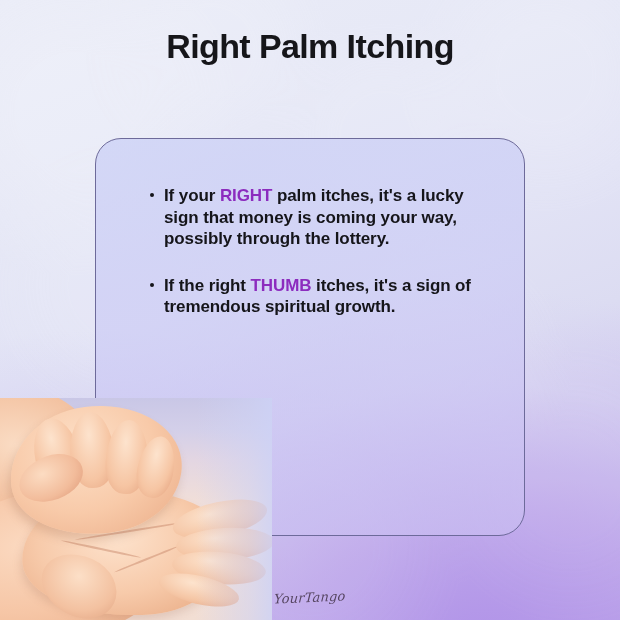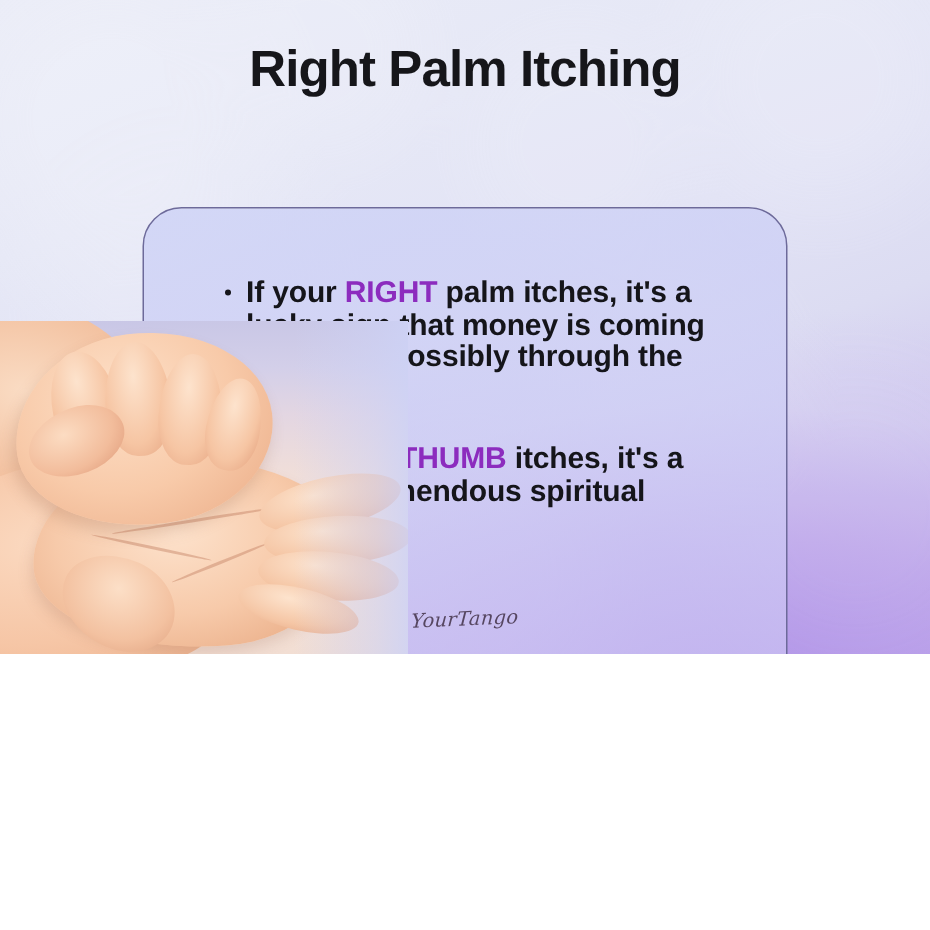--- a/index.html
+++ b/index.html
@@ -10,21 +10,21 @@
   body {
     width: 620px;
     height: 620px;
     overflow: hidden;
     font-family: "Liberation Sans", sans-serif;
   }
 
   #infographic {
     position: relative;
     width: 620px;
-    height: 436px;
+    height: 620px;
     overflow: hidden;
     background:
       radial-gradient(ellipse 95% 70% at 78% 104%, rgba(176,146,232,0.95) 0%, rgba(186,160,234,0.70) 32%, rgba(205,195,240,0.30) 60%, rgba(232,234,246,0.0) 82%),
       radial-gradient(ellipse 80% 60% at 14% 100%, rgba(178,150,230,0.75) 0%, rgba(200,190,238,0.35) 45%, rgba(232,234,246,0.0) 78%),
       linear-gradient(160deg, #eaecf7 0%, #e6e8f6 26%, #e2e3f5 46%, #dcdcf2 62%, #cfc6ee 80%, #bda6e9 100%);
   }
 
   
   #bg-texture {
     position: absolute;
@@ -79,21 +79,21 @@
     list-style: none;
     margin: 0;
     padding: 46px 26px 0 68px;
   }
   .meaning-item {
     position: relative;
     margin: 0 0 25px 0;
     color: #15151a;
     font-family: "Liberation Sans", sans-serif;
     font-weight: bold;
-    font-size: 20px;
+    font-size: 17px;
     line-height: 21.5px;
     letter-spacing: -0.1px;
   }
   .meaning-item:last-child { margin-bottom: 0; }
   .bullet-dot {
     position: absolute;
     left: -14px;
     top: 8px;
     width: 4px;
     height: 4px;

